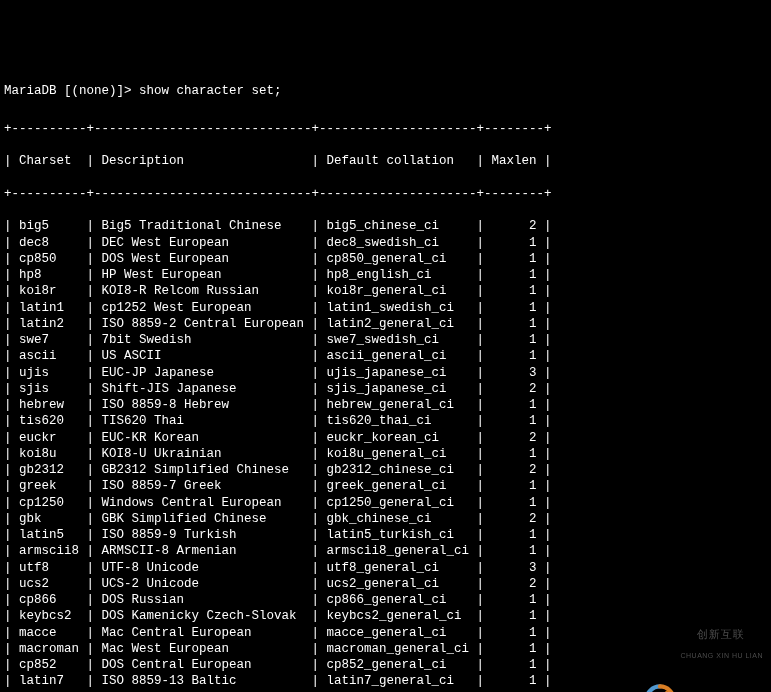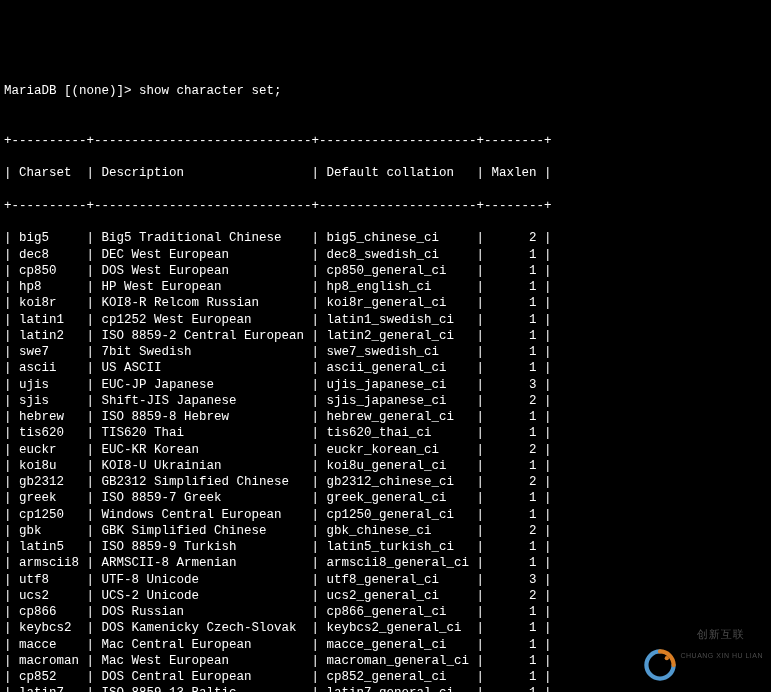--- a/index.html
+++ b/index.html
@@ -14,35 +14,35 @@
       font-size: 12.5px;
       line-height: 1.3;
       padding: 2px 4px;
       white-space: pre;
       overflow: hidden;
       width: 771px;
       height: 692px;
       position: relative;
     }
     .prompt-line {
-      margin-bottom: 17px;
+      margin-bottom: 5px;
     }
     .divider {
       letter-spacing: 0;
     }
     .row {
       display: block;
       font-family: Liberation Mono, monospace;
     }
     .watermark {
       position: absolute;
       bottom: 8px;
       right: 8px;
       display: flex;
-      align-items: flex-start;
+      align-items: flex-end;
       gap: 3px;
       opacity: 0.9;
     }
     .wm-logo {
       width: 34px;
       height: 34px;
       position: relative;
     }
     .wm-logo svg { display:block; }
     .wm-text {

